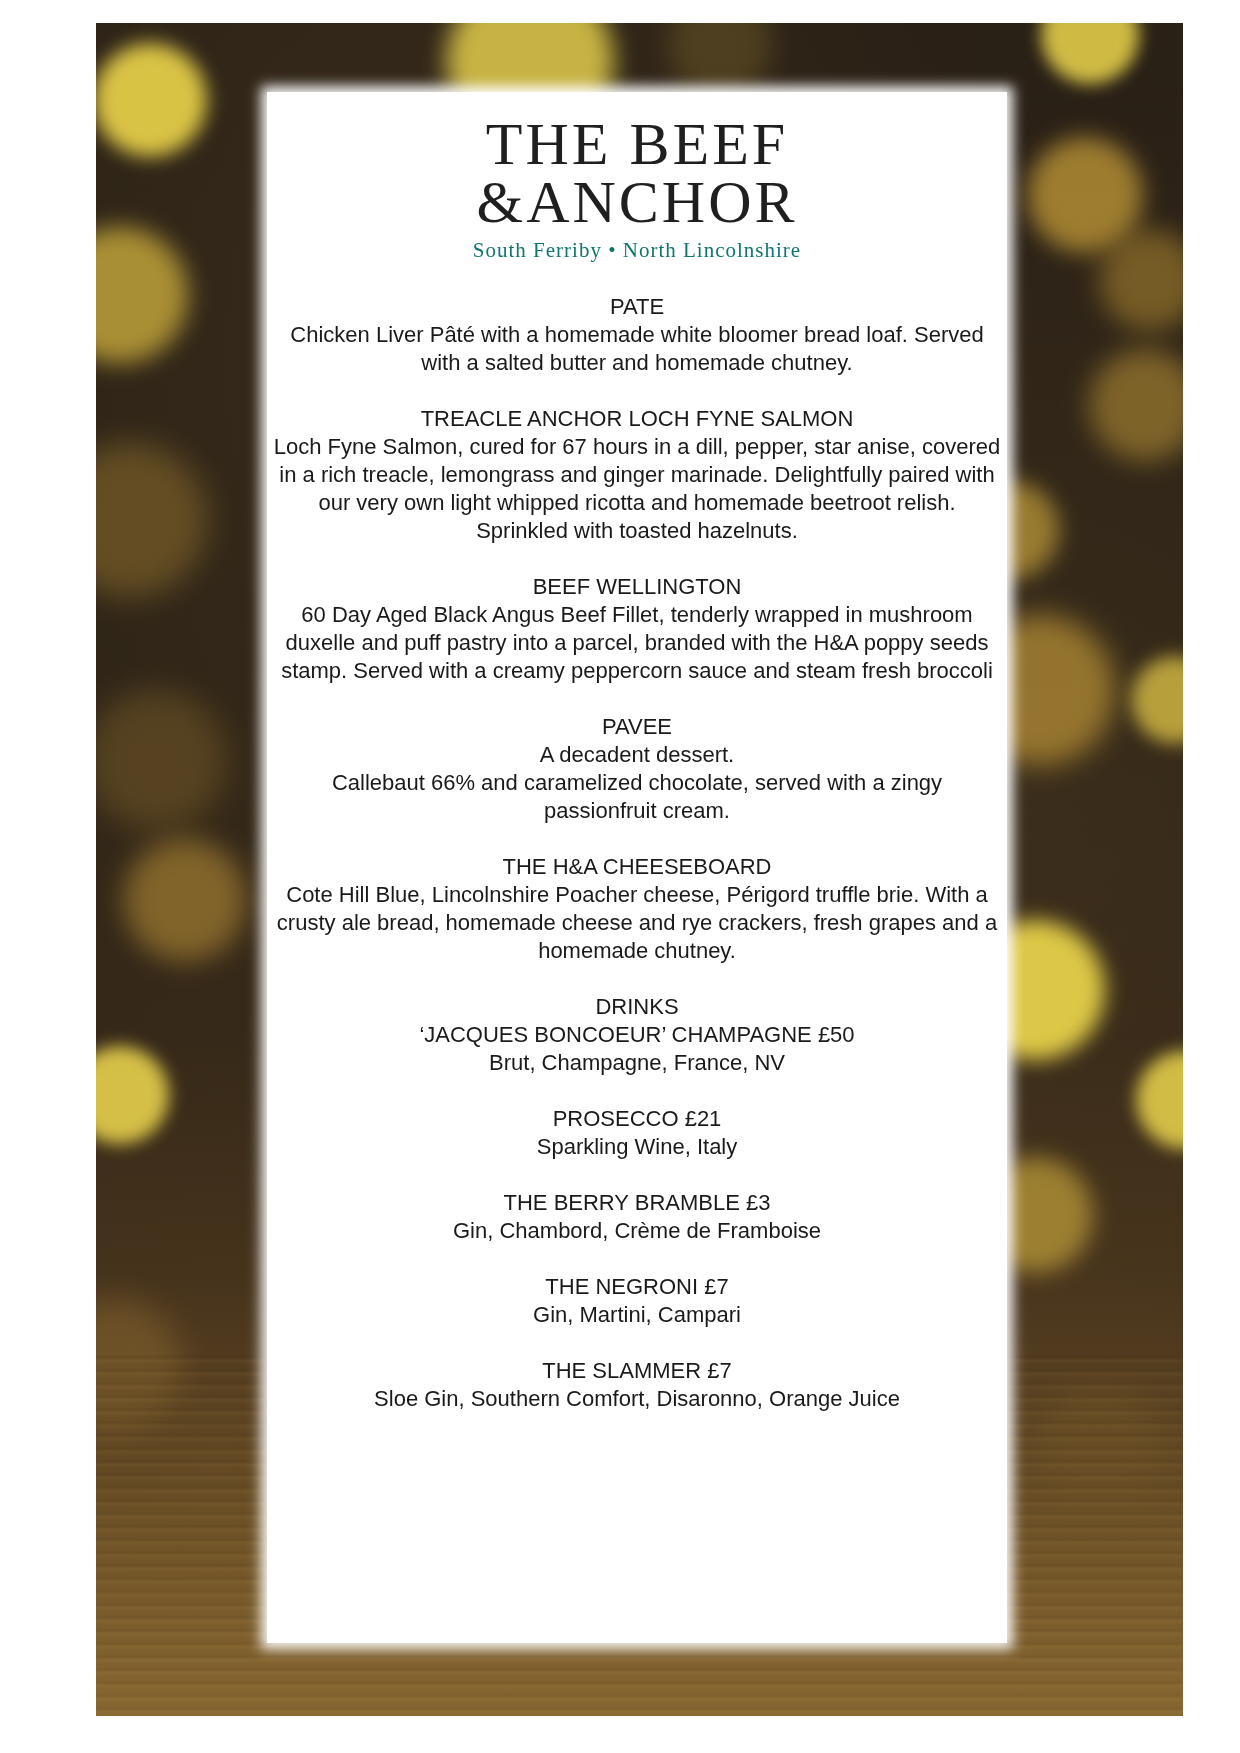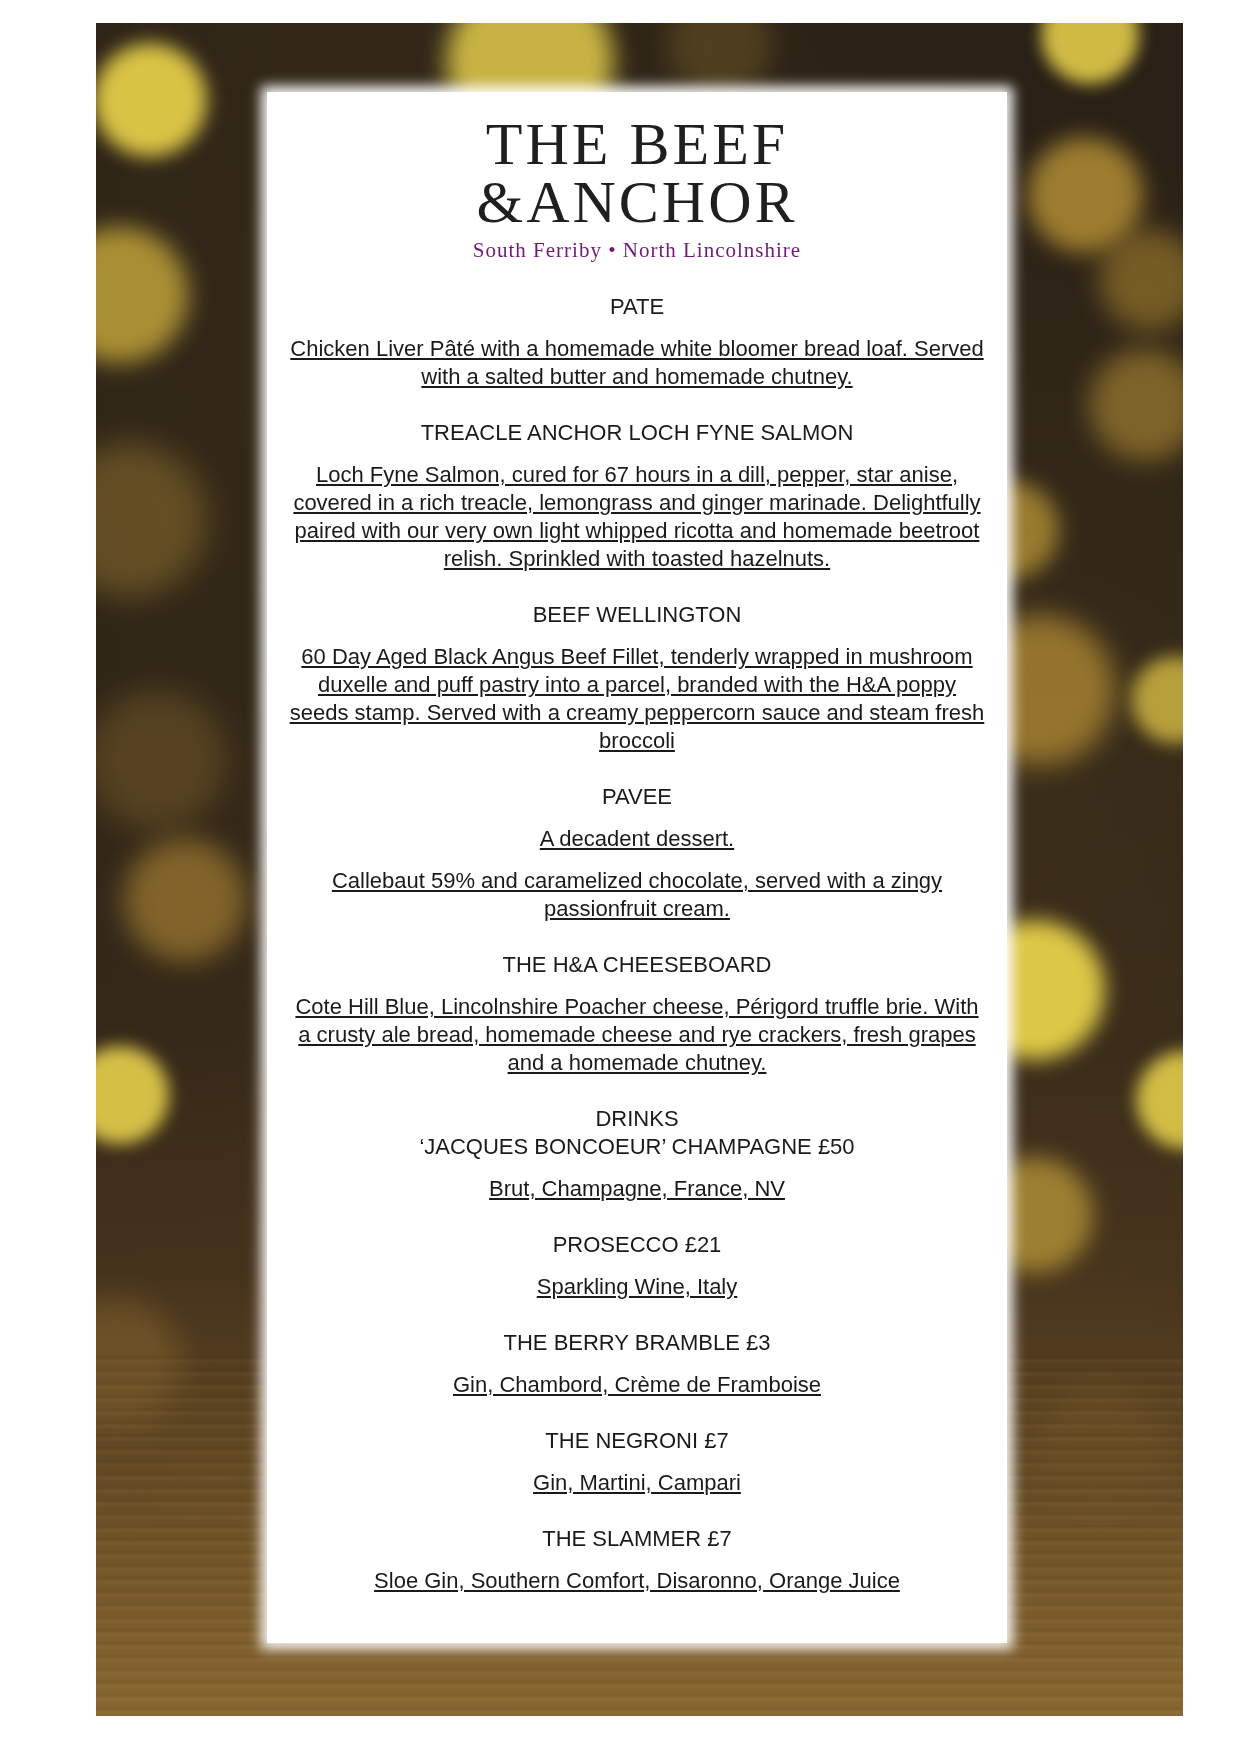--- a/index.html
+++ b/index.html
@@ -45,32 +45,32 @@
   .logo-line1,.logo-line2{
     font-family:"Liberation Serif", serif;
     font-size:60px;line-height:60px;
     letter-spacing:3px;
     color:#1f1f1f;
   }
   .logo-line2{margin-top:-2px;}
   .logo-tagline{
     font-family:"Liberation Serif", serif;
     font-size:21px;line-height:26px;
-    color:#701a75;
+    color:#0f766e;
     letter-spacing:1px;
     margin-top:5px;
   }
   .menu{
     margin-top:30px;
     color:#1a1a1a;
     font-size:22px;line-height:28px;
   }
   .menu-section{margin:0 0 28px 0;}
   .section-header{margin:0;font-weight:normal;}
-  .section-body{margin:14px;text-decoration:underline;}
+  .section-body{margin:0;}
 </style>
 </head>
 <body>
 
 <div class="page">
   <div class="photo">
     <div class="bokeh-layer">
         <div class="bokeh" style="left: -11px; top: 12px; width: 130px; height: 130px; background: radial-gradient(circle, rgb(227, 204, 72) 52%, rgba(0, 0, 0, 0) 71%); opacity: 0.95; filter: blur(8px);"></div>
         <div class="bokeh" style="left: -54px; top: 194px; width: 156px; height: 156px; background: radial-gradient(circle, rgb(210, 178, 62) 52%, rgba(0, 0, 0, 0) 71%); opacity: 0.75; filter: blur(10px);"></div>
         <div class="bokeh" style="left: -54px; top: 409px; width: 176px; height: 176px; background: radial-gradient(circle, rgb(150, 116, 47) 52%, rgba(0, 0, 0, 0) 71%); opacity: 0.5; filter: blur(14px);"></div>
@@ -109,21 +109,21 @@
             <p class="section-header">TREACLE ANCHOR LOCH FYNE SALMON</p>
             <p class="section-body">Loch Fyne Salmon, cured for 67 hours in a dill, pepper, star anise, covered in a rich treacle, lemongrass and ginger marinade. Delightfully paired with our very own light whipped ricotta and homemade beetroot relish. Sprinkled with toasted hazelnuts.</p>
           </div>
           <div class="menu-section">
             <p class="section-header">BEEF WELLINGTON</p>
             <p class="section-body">60 Day Aged Black Angus Beef Fillet, tenderly wrapped in mushroom duxelle and puff pastry into a parcel, branded with the H&amp;A poppy seeds stamp. Served with a creamy peppercorn sauce and steam fresh broccoli</p>
           </div>
           <div class="menu-section">
             <p class="section-header">PAVEE</p>
             <p class="section-body">A decadent dessert.</p>
-            <p class="section-body">Callebaut 59% and caramelized chocolate, served with a zingy passionfruit cream.</p>
+            <p class="section-body">Callebaut 66% and caramelized chocolate, served with a zingy passionfruit cream.</p>
           </div>
           <div class="menu-section">
             <p class="section-header">THE H&amp;A CHEESEBOARD</p>
             <p class="section-body">Cote Hill Blue, Lincolnshire Poacher cheese, Périgord truffle brie. With a crusty ale bread, homemade cheese and rye crackers, fresh grapes and a homemade chutney.</p>
           </div>
           <div class="menu-section">
             <p class="section-header">DRINKS</p>
             <p class="section-header">‘JACQUES BONCOEUR’ CHAMPAGNE £50</p>
             <p class="section-body">Brut, Champagne, France, NV</p>
           </div>

